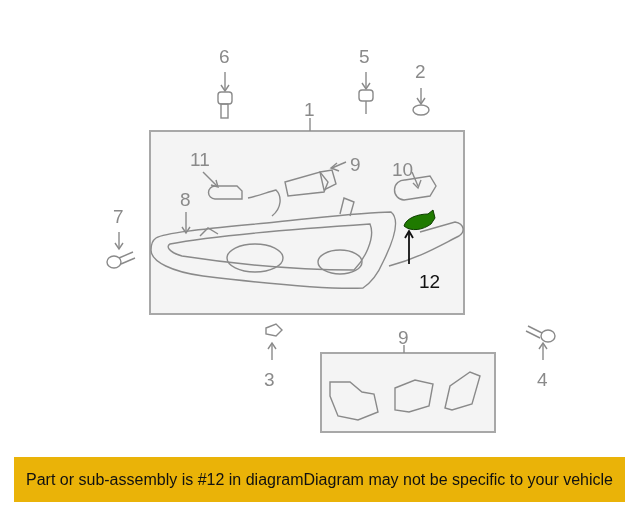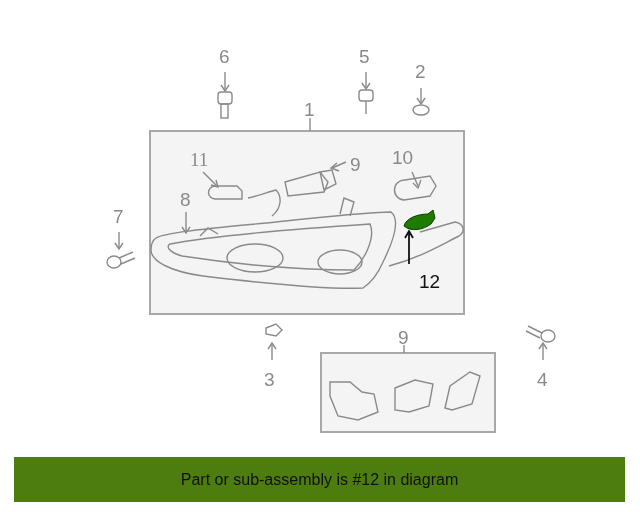--- a/index.html
+++ b/index.html
@@ -1,21 +1,21 @@
 <!DOCTYPE html>
 <html><head>
 <meta charset="utf-8">
 <style>
   html, body { margin:0; padding:0; background:#ffffff; }
   body { width:640px; height:512px; position:relative; overflow:hidden; font-family:"Liberation Sans", sans-serif; }
   .diagram { position:absolute; left:0; top:0; width:640px; height:450px; }
   .callout { position:absolute; font-size:19px; color:#8a8a8a; line-height:1; }
   .callout.active { color:#111111; font-weight:normal; }
   .box { position:absolute; border:2px solid #a8a8a8; background:#f4f4f4; }
-  .banner { position:absolute; left:14px; top:457px; width:611px; height:45px; background:#4d7c0f;
+  .banner { position:absolute; left:14px; top:457px; width:611px; height:45px; background:#eab308;
             display:flex; flex-direction:row; align-items:center; justify-content:center; }
   .banner span { color:#111; font-size:16px; line-height:18px; }
   svg { position:absolute; left:0; top:0; }
 </style>
 </head>
 <body>
 
 <div class="diagram">
 
   <div class="box" style="left:149px; top:130px; width:312px; height:181px;"></div>
@@ -88,21 +88,22 @@
 
   <span class="callout" style="left:304px; top:100px;">1</span>
   <span class="callout" style="left:415px; top:62px;">2</span>
   <span class="callout" style="left:264px; top:370px;">3</span>
   <span class="callout" style="left:537px; top:370px;">4</span>
   <span class="callout" style="left:359px; top:47px;">5</span>
   <span class="callout" style="left:219px; top:47px;">6</span>
   <span class="callout" style="left:113px; top:207px;">7</span>
   <span class="callout" style="left:180px; top:190px;">8</span>
   <span class="callout" style="left:350px; top:155px;">9</span>
-  <span class="callout" style="left:392px; top:148px;">10</span>
-  <span class="callout" style="left:190px; top:150px;font-family:Liberation Serif, serif;">11</span>
+  <span class="callout" style="left:392px; top:160px;">10</span>
+  <span class="callout" style="left:190px; top:150px;">11</span>
   <span class="callout active" style="left:400px; top:272px;margin-left:19px;">12</span>
   <span class="callout" style="left:398px; top:328px;">9</span>
 </div>
 
 <div class="banner">
   <span>Part or sub-assembly is #12 in diagram</span>
+  <span>Diagram may not be specific to your vehicle</span>
 </div>
 
 </body></html>

